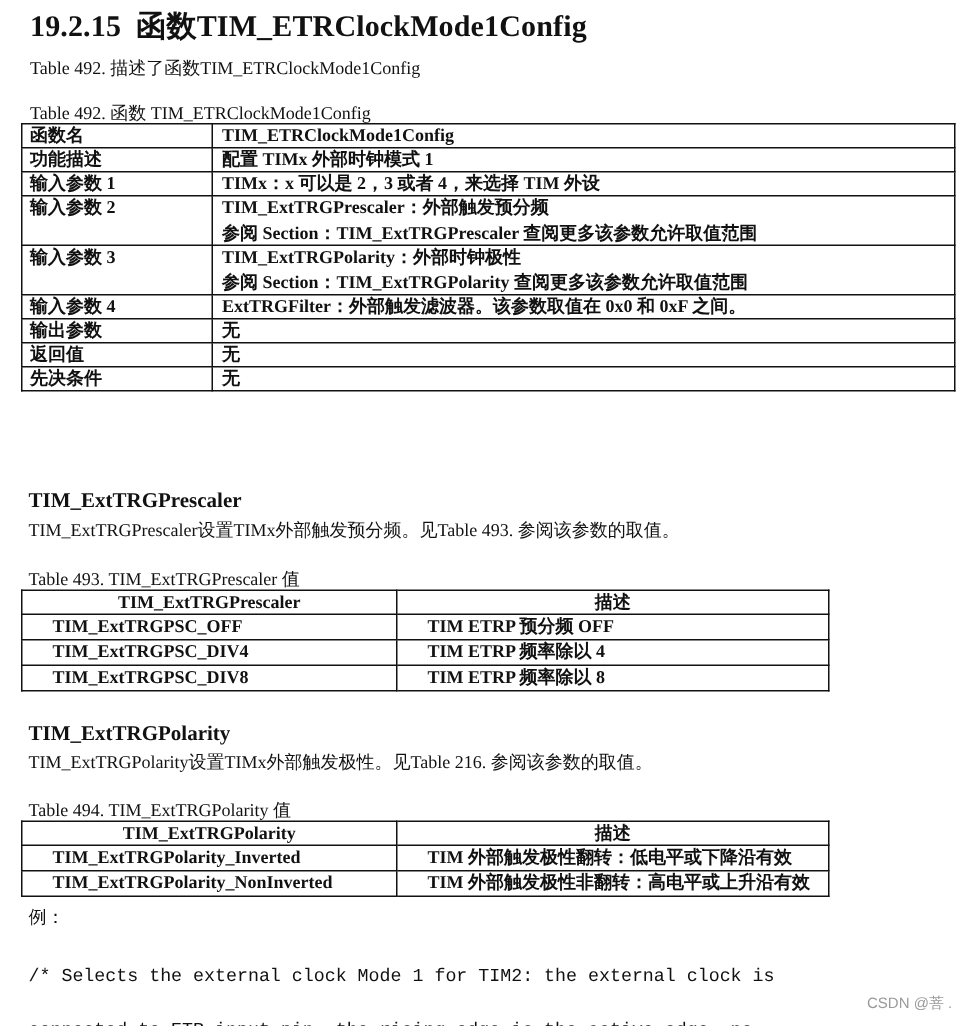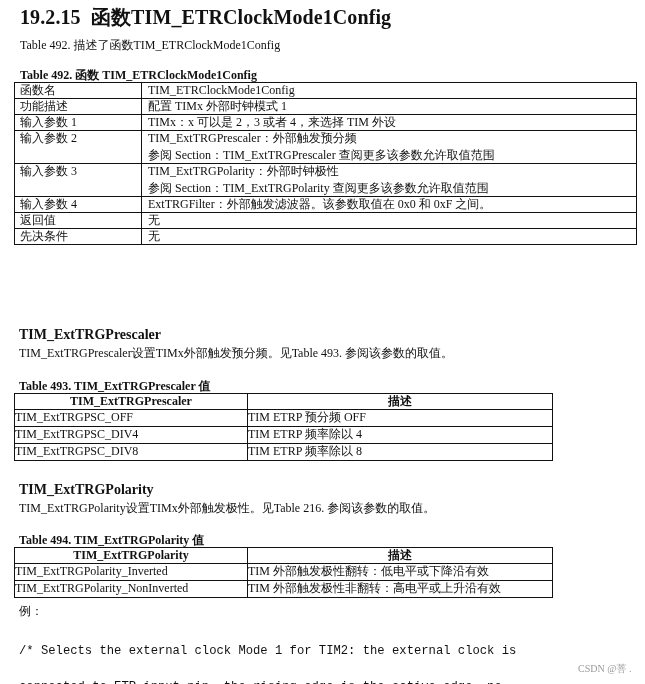--- a/index.html
+++ b/index.html
@@ -1,36 +1,36 @@
 <!DOCTYPE html>
 <html><head>
 <meta charset="utf-8">
 <style>
   html, body { margin: 0; padding: 0; background: #ffffff; }
   body { width: 645px; height: 684px; position: relative; overflow: hidden;
          font-family: "Liberation Serif", "DejaVu Serif", serif; color: #111; }
   .abs { position: absolute; }
   .h-section { left: 20px; top: 4px; font-size: 20px; font-weight: bold; letter-spacing: 0.1px; }
   .p { font-size: 12px; }
-  .caption { font-size: 12px; font-weight: bold; }
+  .caption { font-size: 12px; font-weight: normal; }
   .subhead { font-size: 14px; font-weight: bold; }
   table { border-collapse: collapse; position: absolute; font-size: 12px; }
-  td, th { border: 1px solid #111; padding: 0 3px; vertical-align: top; line-height: 15px; }
+  td, th { border: 1px solid #111; padding: 0 3px; vertical-align: top; line-height: 15px; font-weight: bold; }
   th { font-weight: bold; text-align: center; }
   #t492 { left: 14px; top: 82px; width: 623px; }
   #t492 td.k { width: 118px; padding-left: 5px; }
   #t492 td.v { padding-left: 6px; }
   #t492 td.v .line + .line { margin-top: 2px; }
   #t493, #t494 { left: 14px; width: 539px; }
   #t493 { top: 393px; }
   #t494 { top: 547px; }
   #t493 td.c1, #t494 td.c1, #t493 th.c1, #t494 th.c1 { width: 226px; }
-  #t493 td, #t494 td { padding-left: 0; height: 16px; }
+  #t493 td, #t494 td { padding-left: 20px; height: 16px; }
   .code { font-family: "Liberation Mono", "DejaVu Sans Mono", monospace; font-size: 12.2px; line-height: 12.3px; white-space: pre; }
-  .watermark { font-family: Liberation Serif, serif; font-size: 10px; color: #9a9a9a; }
+  .watermark { font-family: Liberation Sans, sans-serif; font-size: 10px; color: #9a9a9a; }
 </style>
 </head>
 <body>
 
 <div class="abs h-section">
   <span>19.2.15</span>&nbsp;
   <span>函数TIM_ETRClockMode1Config</span>
 </div>
 <div class="abs p" style="left:20px; top:37px;">Table 492.  描述了函数TIM_ETRClockMode1Config</div>
 
@@ -66,20 +66,26 @@
         <td class="k">输入参数 3</td>
         <td class="v">
           <div class="line">TIM_ExtTRGPolarity：外部时钟极性</div>
           <div class="line">参阅 Section：TIM_ExtTRGPolarity 查阅更多该参数允许取值范围</div>
         </td>
       </tr>
     <tr>
         <td class="k">输入参数 4</td>
         <td class="v">
           <div class="line">ExtTRGFilter：外部触发滤波器。该参数取值在 0x0 和 0xF 之间。</div>
+        </td>
+      </tr>
+    <tr>
+        <td class="k">输出参数</td>
+        <td class="v">
+          <div class="line">无</div>
         </td>
       </tr>
     <tr>
         <td class="k">返回值</td>
         <td class="v">
           <div class="line">无</div>
         </td>
       </tr>
     <tr>
         <td class="k">先决条件</td>

